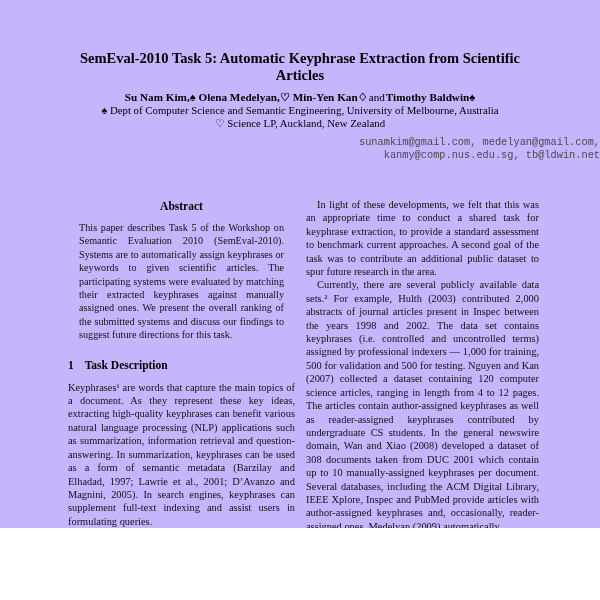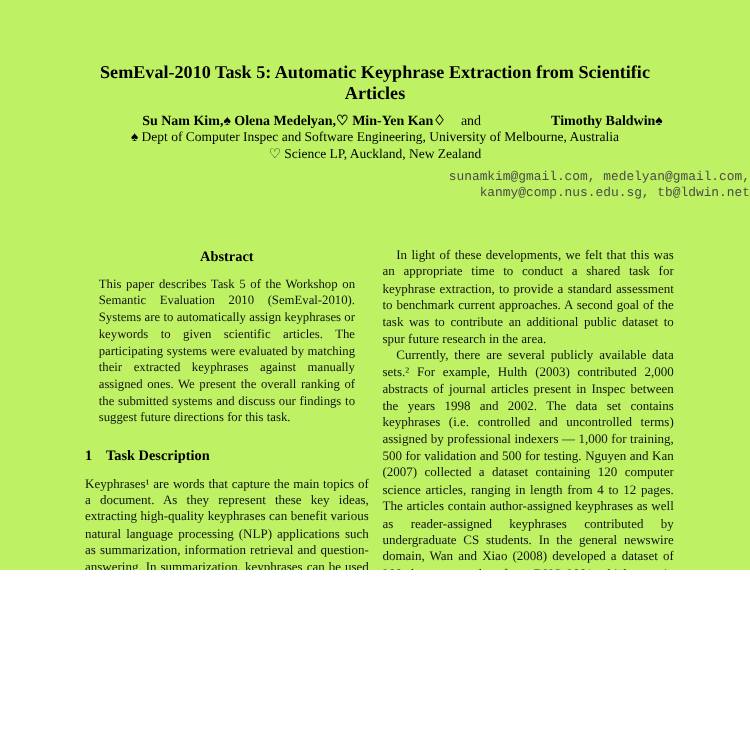--- a/index.html
+++ b/index.html
@@ -3,22 +3,22 @@
 <meta charset="utf-8">
 <style>
   html, body {
     margin: 0;
     padding: 0;
     background: #ffffff;
   }
   .page {
     position: relative;
     width: 600px;
-    height: 456px;
-    background: #bef264;
+    height: 528px;
+    background: #c4b5fd;
     overflow: hidden;
     font-family: "Liberation Serif", serif;
     color: #111111;
   }
   .head {
     position: absolute;
     top: 50px;
     left: 0;
     right: 0;
     text-align: center;
@@ -30,22 +30,22 @@
     font-weight: bold;
     line-height: 17px;
     color: #000000;
   }
   .authors {
     margin-top: 7px;
     font-size: 11.2px;
     line-height: 13px;
     color: #000000;
   }
-  .authors .bold { font-weight: bold; margin-left: 44px; }
-  .authors .conn { font-weight: normal; margin: 0 12px; }
+  .authors .bold { font-weight: bold; }
+  .authors .conn { font-weight: normal; margin: 0 1px; }
   .affil {
     font-size: 10.8px;
     line-height: 13px;
     color: #000000;
   }
   .emails {
     font-family: "Liberation Mono", "DejaVu Sans Mono", monospace;
     font-size: 10.3px;
     line-height: 13px;
     color: #4a4a4a;
@@ -89,21 +89,21 @@
   .indent { text-indent: 11px; }
 </style>
 </head>
 <body>
 
 <div class="page">
 
   <header class="head">
     <h1 class="title">SemEval-2010 Task 5: Automatic Keyphrase Extraction from Scientific Articles</h1>
     <div class="authors"><span class="bold">Su Nam Kim,♠ Olena Medelyan,♡ Min-Yen Kan♢</span><span class="conn">and</span><span class="bold">Timothy Baldwin♠</span></div>
-    <div class="affil">♠ Dept of Computer Inspec and Software Engineering, University of Melbourne, Australia</div>
+    <div class="affil">♠ Dept of Computer Science and Semantic Engineering, University of Melbourne, Australia</div>
     <div class="affil">♡ Science LP, Auckland, New Zealand</div>
     <div class="emails first">sunamkim@gmail.com, medelyan@gmail.com,</div>
     <div class="emails">kanmy@comp.nus.edu.sg, tb@ldwin.net</div>
   </header>
 
   <section class="col col-left">
     <h2 class="abs-head">Abstract</h2>
     <p class="abs-body">This paper describes Task 5 of the Workshop on Semantic Evaluation 2010 (SemEval-2010). Systems are to automatically assign keyphrases or keywords to given scientific articles. The participating systems were evaluated by matching their extracted keyphrases against manually assigned ones. We present the overall ranking of the submitted systems and discuss our findings to suggest future directions for this task.</p>
     <h2 class="sec-head"><span class="sec-num">1</span><span>Task Description</span></h2>
     <p class="body">Keyphrases¹ are words that capture the main topics of a document. As they represent these key ideas, extracting high-quality keyphrases can benefit various natural language processing (NLP) applications such as summarization, information retrieval and question-answering. In summarization, keyphrases can be used as a form of semantic metadata (Barzilay and Elhadad, 1997; Lawrie et al., 2001; D’Avanzo and Magnini, 2005). In search engines, keyphrases can supplement full-text indexing and assist users in formulating queries.</p>

